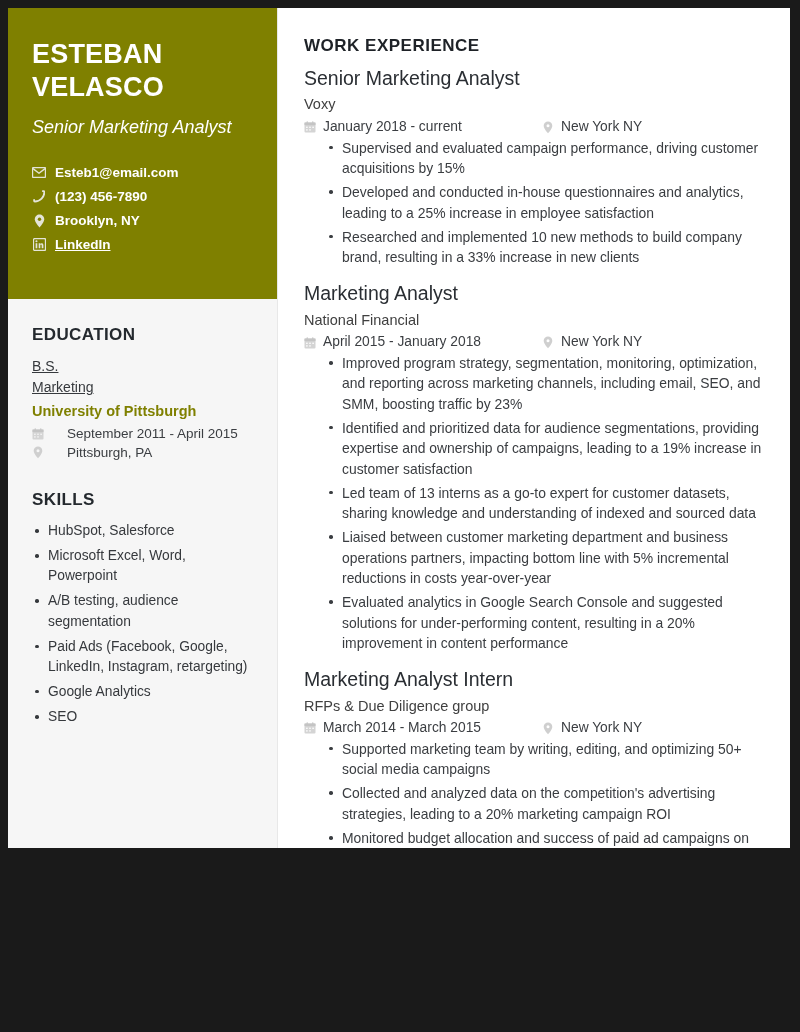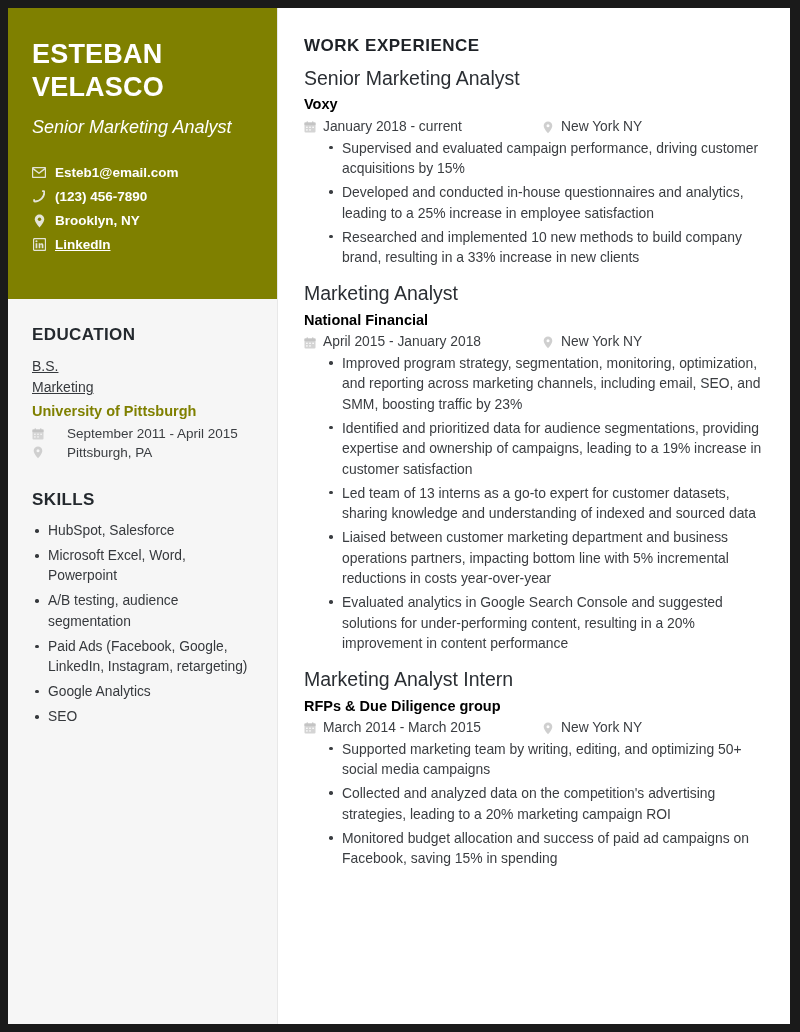--- a/index.html
+++ b/index.html
@@ -9,21 +9,21 @@
     height: 1032px;
     background: #1a1a1a;
     font-family: "Liberation Sans", sans-serif;
   }
 
   .page {
     position: absolute;
     left: 8px;
     top: 8px;
     width: 782px;
-    height: 1016px;
+    height: 840px;
     background: #ffffff;
     overflow: hidden;
     display: flex;
   }
 
   
   .sidebar {
     width: 270px;
     flex: 0 0 270px;
     background: #f6f6f6;
@@ -180,22 +180,22 @@
 
   .job-role {
     font-size: 19.5px;
     color: #2a2e33;
     font-weight: 400;
     line-height: 1.3;
   }
 
   .job-company {
     font-size: 14.5px;
-    font-weight: bold;
-    color: #000000;
+    font-weight: normal;
+    color: #404040;
     margin-top: 3px;
     line-height: 1.4;
   }
 
   .job-meta {
     display: flex;
     align-items: center;
     margin-top: 4px;
     margin-bottom: 4px;
   }

